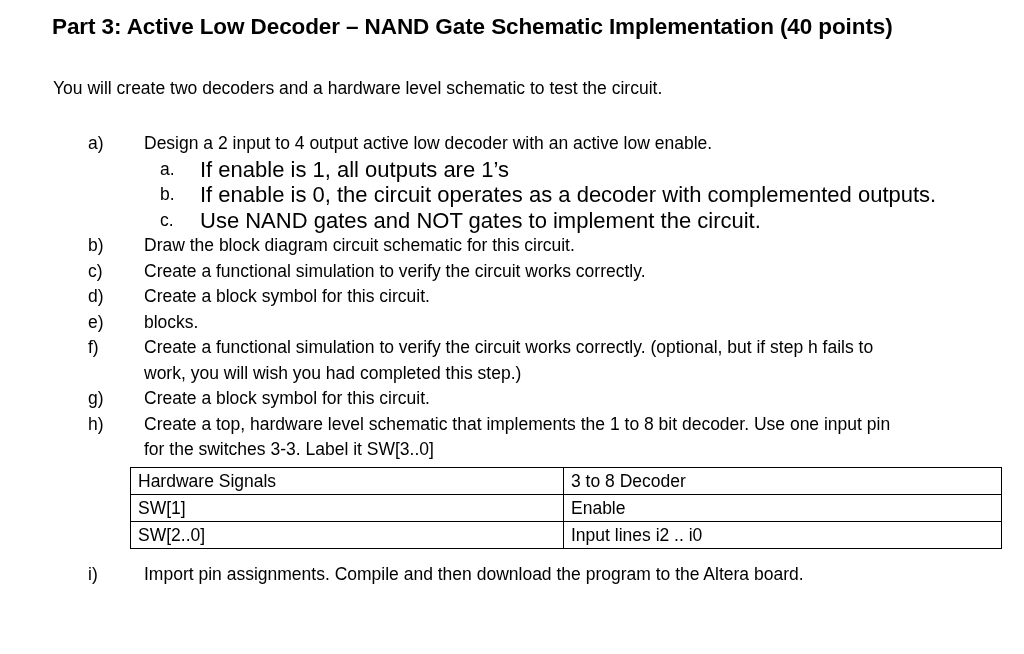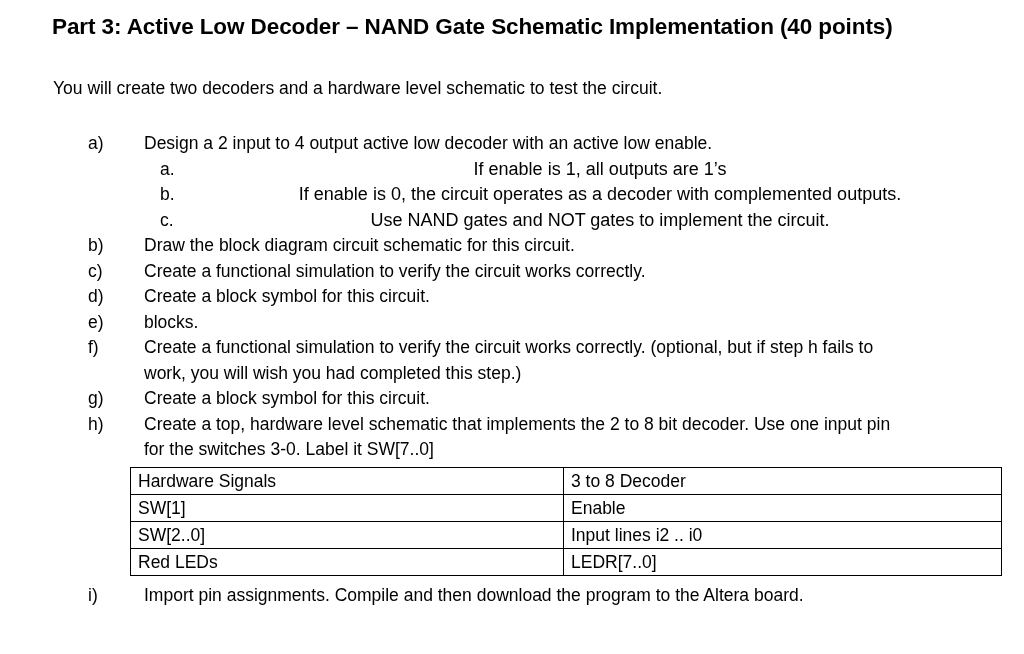--- a/index.html
+++ b/index.html
@@ -88,34 +88,33 @@
   }
 
   
   .lvl2 {
     margin-left: 160px;
     padding-left: 40px;
     width: 800px;
   }
   .lvl2 > .li-text {
     display: block;
-    font-size: 18px;
-    line-height: 25.5px;
-    text-align: center;
+    font-size: 22px;
+    line-height: 25.5px;
   }
 
   .li-text .cont {
     display: block;
   }
 
   
   .sig-table-wrap {
     margin-left: 130px;
     margin-top: 4px;
-    margin-bottom: 7px;
+    margin-bottom: 13px;
     width: 855px;
   }
   table.sig-table {
     border-collapse: collapse;
     width: 855px;
     table-layout: fixed;
     border: 1.6px solid #000;
   }
   table.sig-table td {
     border: 1.1px solid #000;
@@ -191,44 +190,40 @@
     </div>
 
     <div class="li-row lvl1">
       <span class="li-marker">g)</span>
       <span class="li-text">Create a block symbol for this circuit.</span>
     </div>
 
     <div class="li-row lvl1">
       <span class="li-marker">h)</span>
       <span class="li-text">
-        <span class="cont">Create a top, hardware level schematic that implements the 2 to 8 bit decoder.  Use one input pin</span>
-        <span class="cont">for the switches 3-0. Label it SW[7..0]</span>
+        <span class="cont">Create a top, hardware level schematic that implements the 1 to 8 bit decoder.  Use one input pin</span>
+        <span class="cont">for the switches 3-3. Label it SW[3..0]</span>
       </span>
     </div>
 
     <div class="sig-table-wrap">
       <table class="sig-table">
         <tbody>
           <tr>
             <td class="col-a">Hardware Signals</td>
             <td class="col-b">3 to 8 Decoder</td>
           </tr>
           <tr>
             <td class="col-a">SW[1]</td>
             <td class="col-b">Enable</td>
           </tr>
           <tr>
             <td class="col-a">SW[2..0]</td>
             <td class="col-b">Input lines i2 .. i0</td>
           </tr>
-          <tr>
-            <td class="col-a">Red LEDs</td>
-            <td class="col-b">LEDR[7..0]</td>
-          </tr>
         </tbody>
       </table>
     </div>
 
     <div class="li-row lvl1">
       <span class="li-marker">i)</span>
       <span class="li-text">Import pin assignments. Compile and then download the program to the Altera board.</span>
     </div>
 
   </div>

